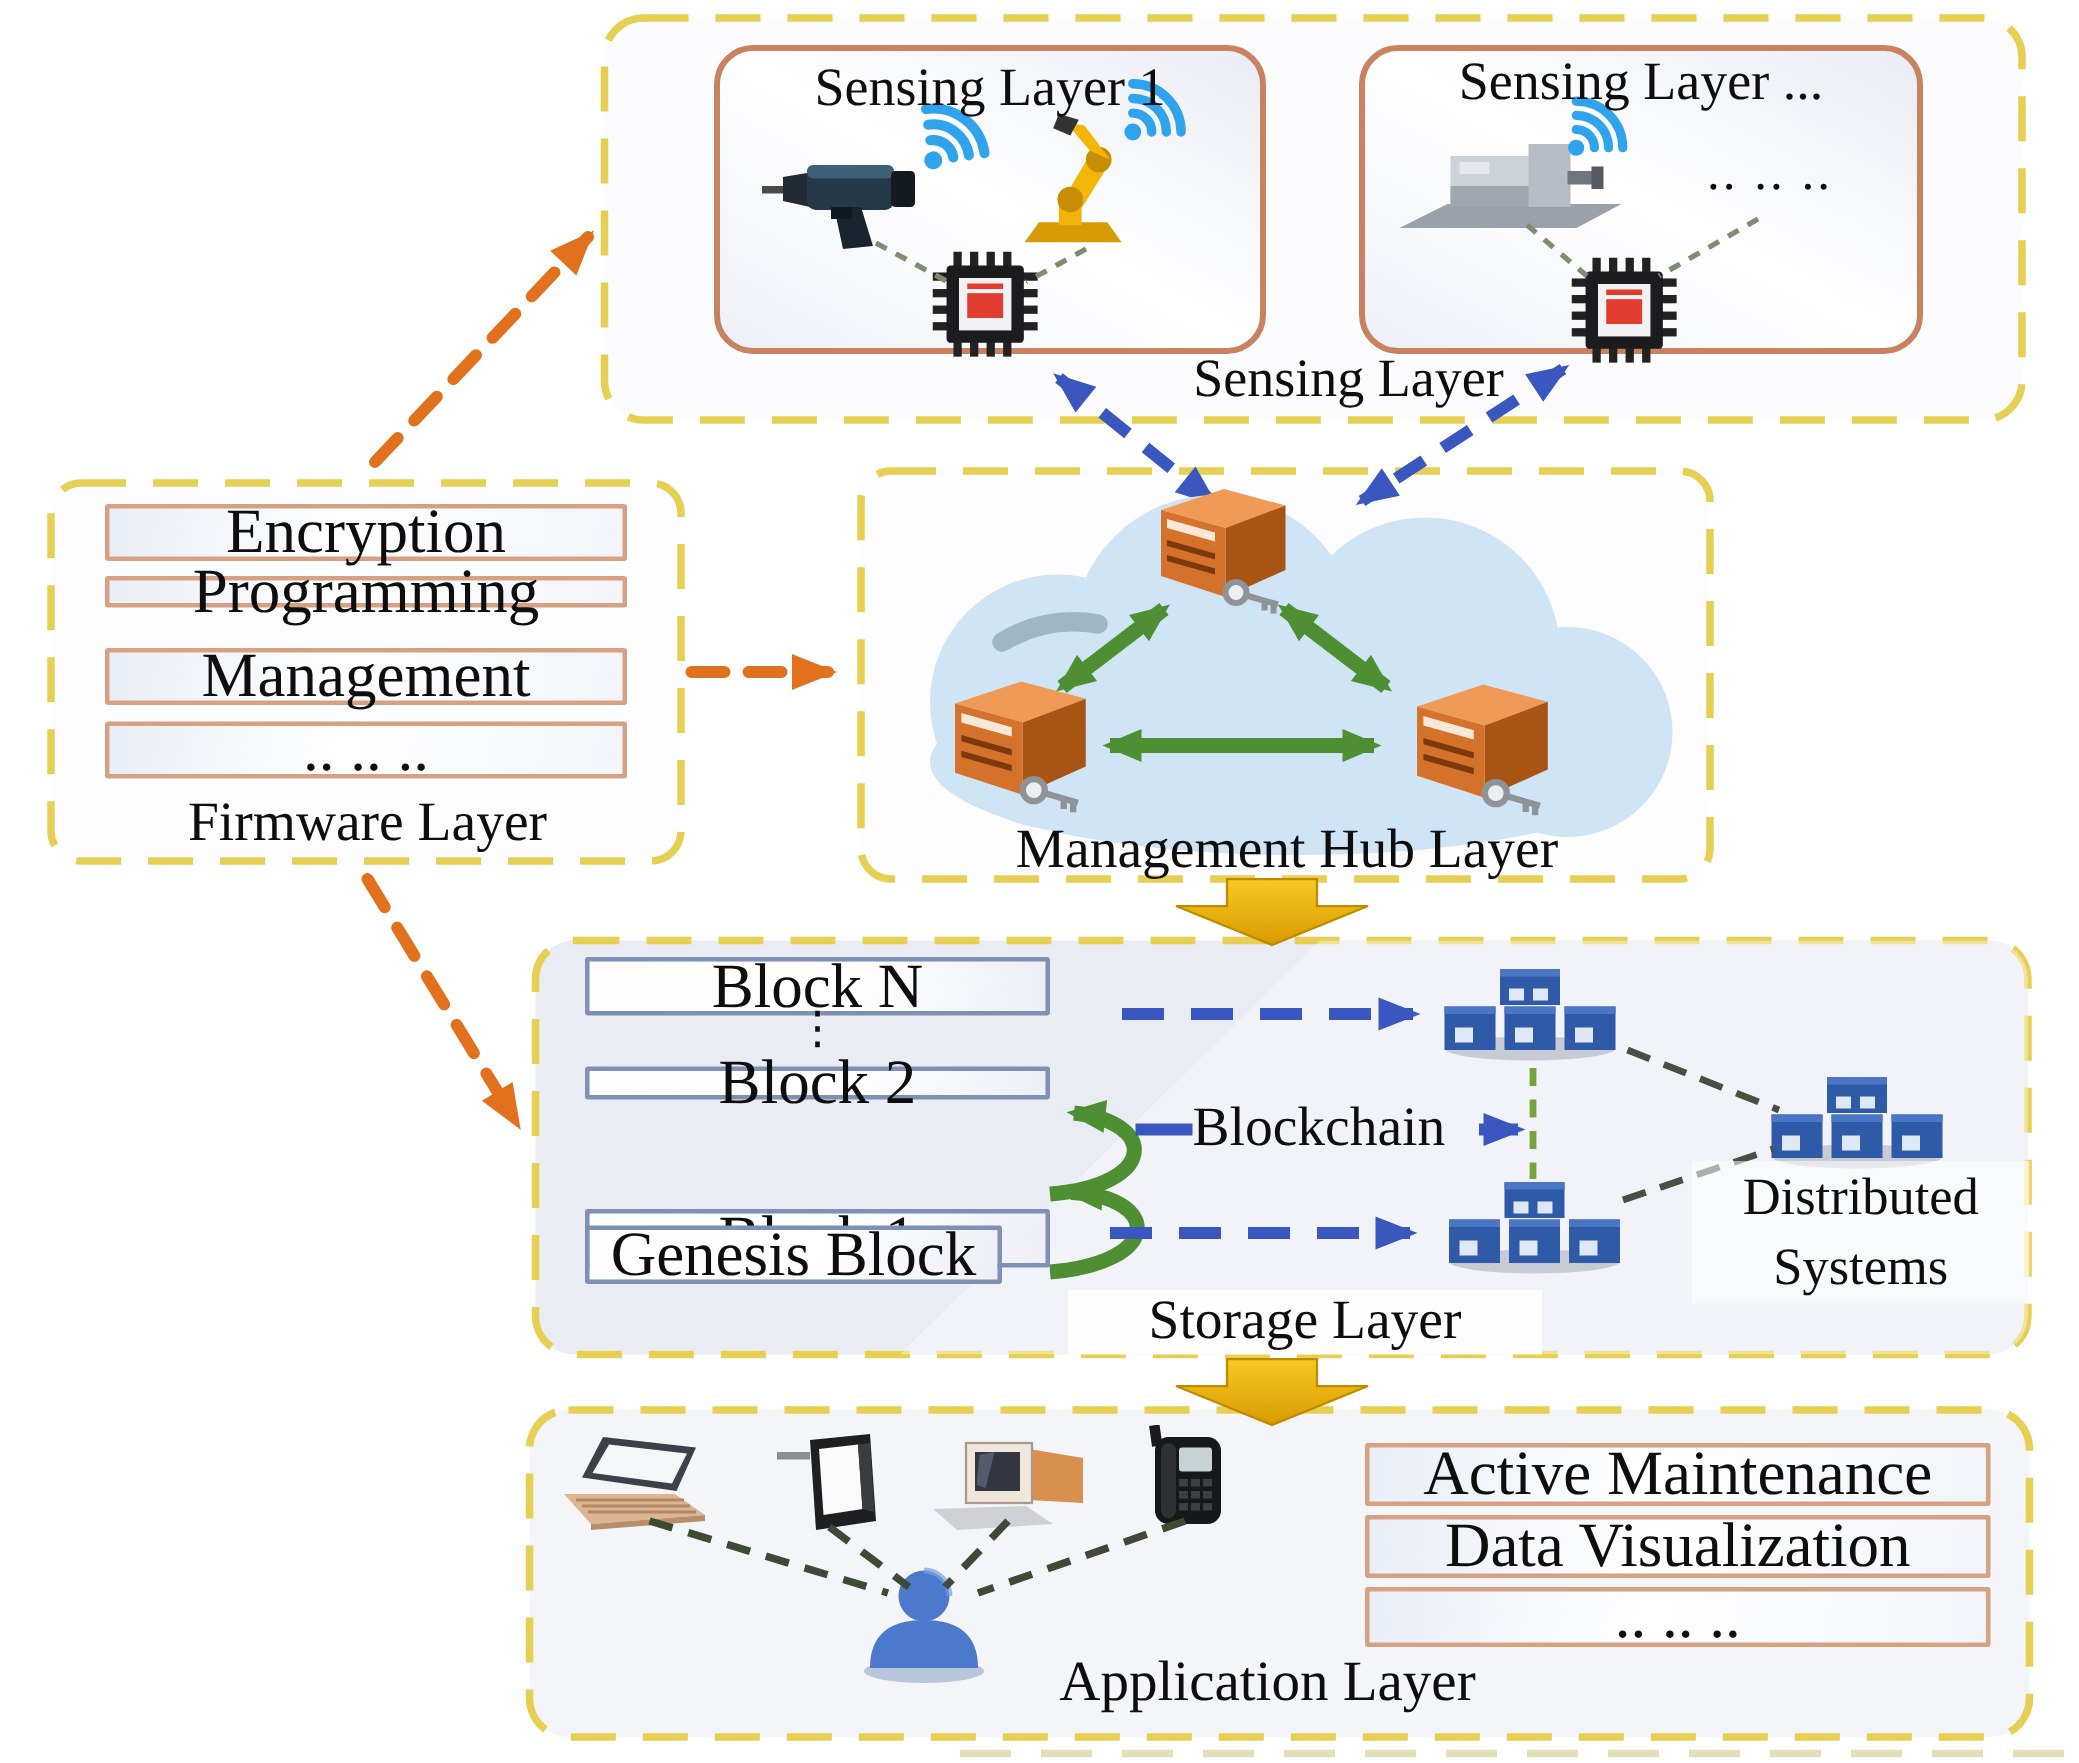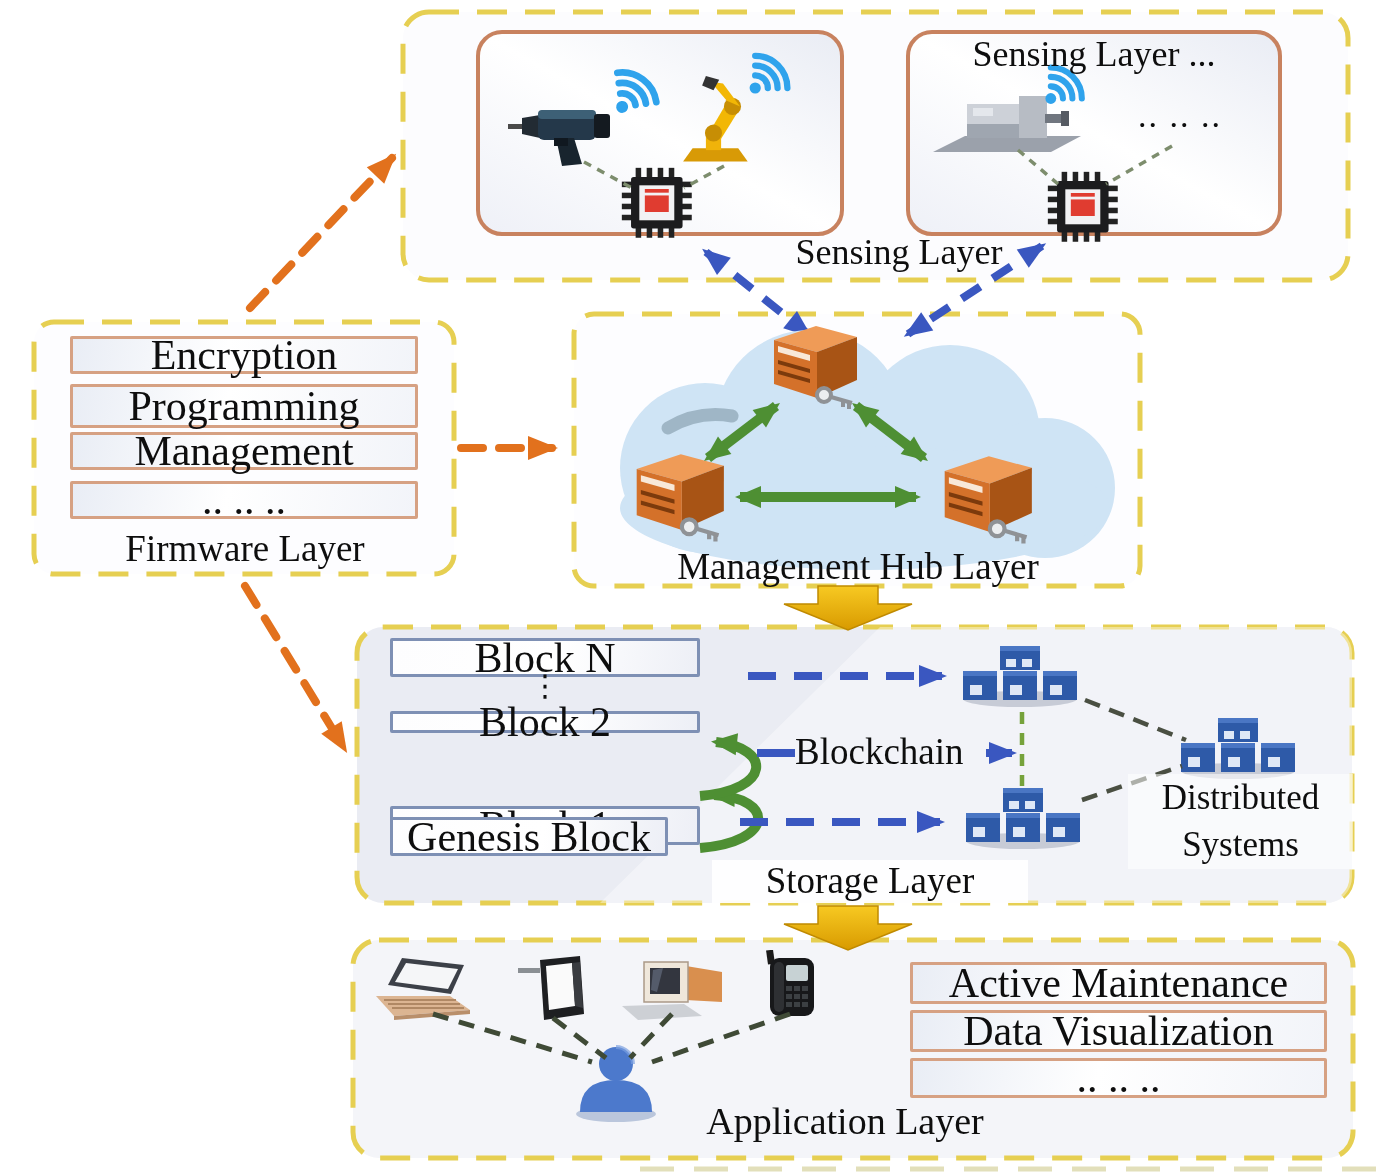--- a/index.html
+++ b/index.html
@@ -294,26 +294,27 @@
   <use href="#sym-phone" width="72" height="70" transform="translate(756,950)"></use>
   <use href="#sym-person" width="95" height="80" transform="translate(570,1042)"></use>
   <g stroke="#3f4a36" stroke-width="5" stroke-dasharray="16 11">
     <line x1="433" y1="1014" x2="592" y2="1062"></line>
     <line x1="553" y1="1018" x2="606" y2="1058"></line>
     <line x1="672" y1="1014" x2="630" y2="1058"></line>
     <line x1="790" y1="1014" x2="652" y2="1062"></line>
   </g>
 </svg>
 
+<div class="lbl" style="left:478px;top:38px;width:364px;">Sensing Layer 1</div>
 <div class="lbl" style="left:908px;top:34px;width:372px;">Sensing Layer ...</div>
 <div class="lbl" style="left:1110px;top:96px;width:140px;font-size:34px;letter-spacing:2px;">.. .. ..</div>
 <div class="lbl" style="left:744px;top:232px;width:310px;text-align:center;">Sensing Layer</div>
 
 <div class="pill orange" style="left:70px;top:336px;width:348px;height:38px;">Encryption</div>
-<div class="pill orange" style="left:70px;top:384px;width:348px;height:44px;">Programming</div>
+<div class="pill orange" style="left:70px;top:384px;width:348px;height:21px;">Programming</div>
 <div class="pill orange" style="left:70px;top:432px;width:348px;height:38px;">Management</div>
 <div class="pill orange" style="left:70px;top:481px;width:348px;height:38px;">.. .. ..</div>
 <div class="lbl" style="left:80px;top:528px;width:330px;font-size:37px;">Firmware Layer</div>
 
 <div class="lbl" style="left:608px;top:546px;width:500px;font-size:37px;">Management Hub Layer</div>
 
 <div class="pill blue" style="left:390px;top:638px;width:310px;height:39px;">Block N</div>
 <div class="lbl" style="left:390px;top:671px;width:310px;font-size:30px;line-height:1;">⋮</div>
 <div class="pill blue" style="left:390px;top:711px;width:310px;height:22px;">Block 2</div>
 <div class="pill blue" style="left:390px;top:762px;width:310px;height:39px;margin-top:44px;">Block 1</div>

